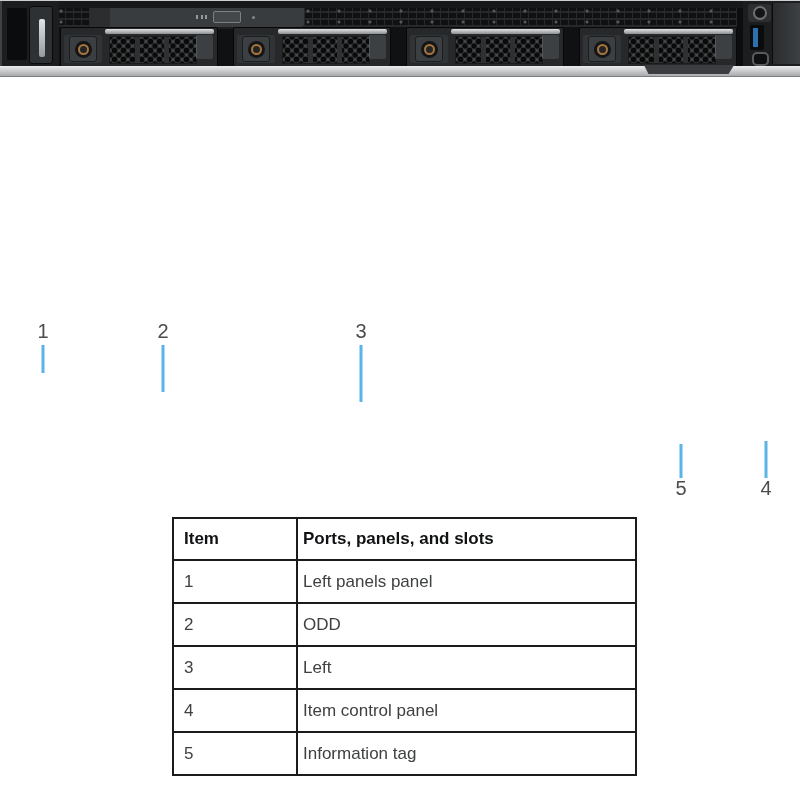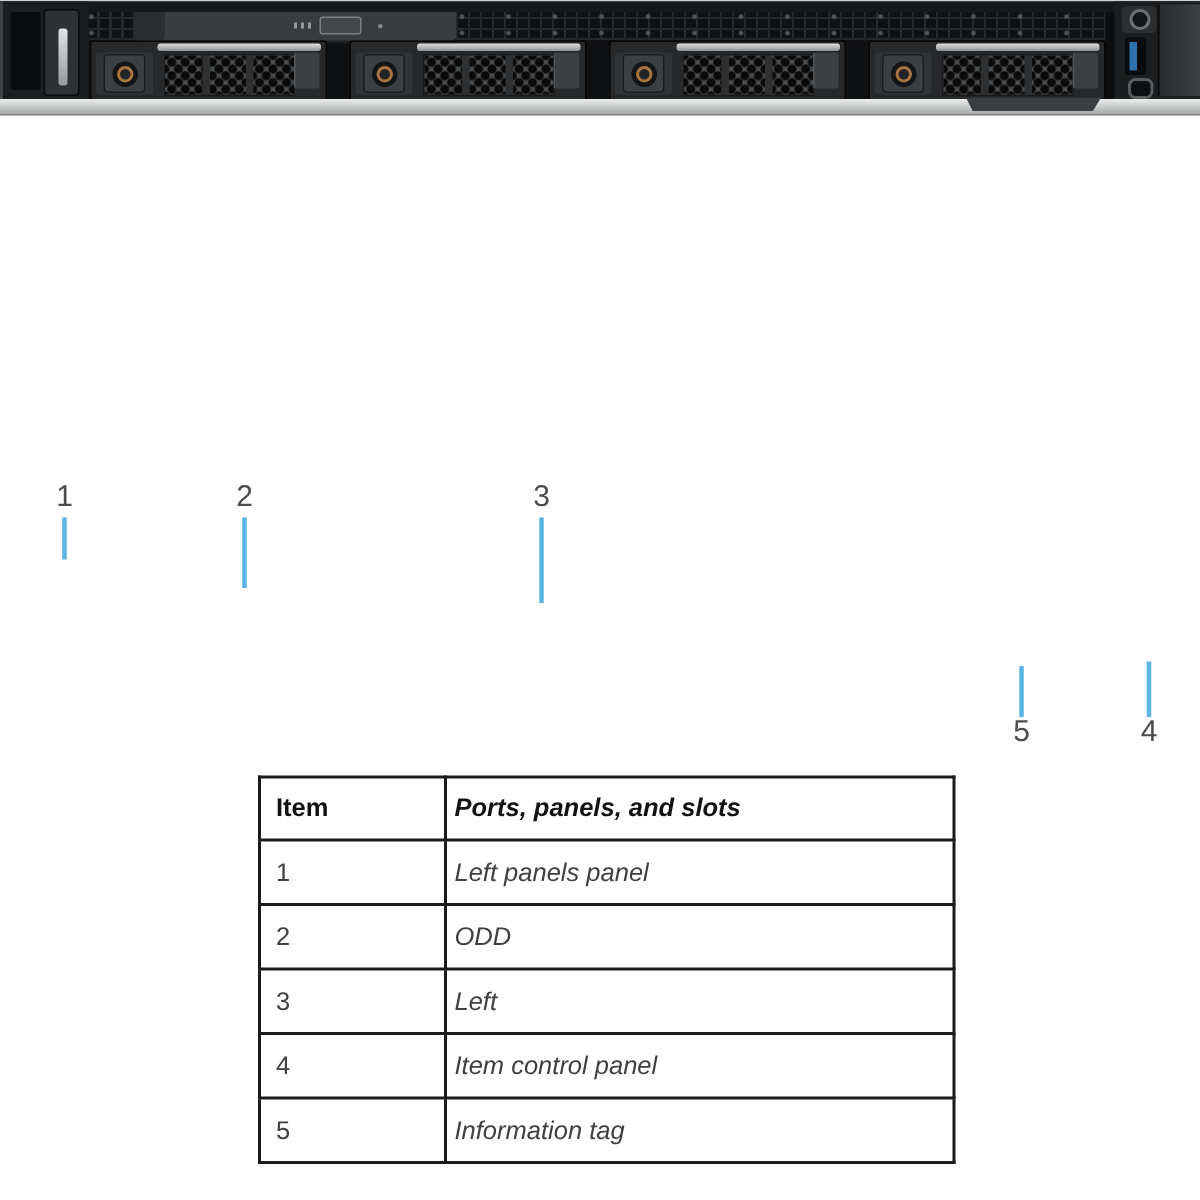--- a/index.html
+++ b/index.html
@@ -89,21 +89,21 @@
   .info-tag{position:absolute;left:643px;top:65px;width:92px;height:9px;background:#3b3d40;
        clip-path:polygon(1% 0,99% 0,93% 100%,6% 100%);z-index:3;}
 
   
   .spec-table{position:absolute;left:172px;top:489px;border-collapse:collapse;margin-top:28px;}
   .spec-table th,.spec-table td{border:2px solid #1b1b1b;text-align:left;vertical-align:middle;
        font-size:17px;}
   .spec-table th{height:38px;font-weight:bold;color:#111214;}
   .spec-table td{height:39px;color:#3e4042;}
   .col-item{width:111px;padding-left:10px;}
-  .col-desc{width:331px;padding-left:5px;font-style:italic;}
+  .col-desc{width:331px;padding-left:5px;}
 </style>
 </head>
 <body>
 
 <div class="canvas">
 
   <div class="callout-num" style="left:43px;top:321px">1</div>
   <div class="callout-num" style="left:163px;top:321px">2</div>
   <div class="callout-num" style="left:361px;top:321px">3</div>
   <div class="callout-num" style="left:766px;top:478px">4</div>

